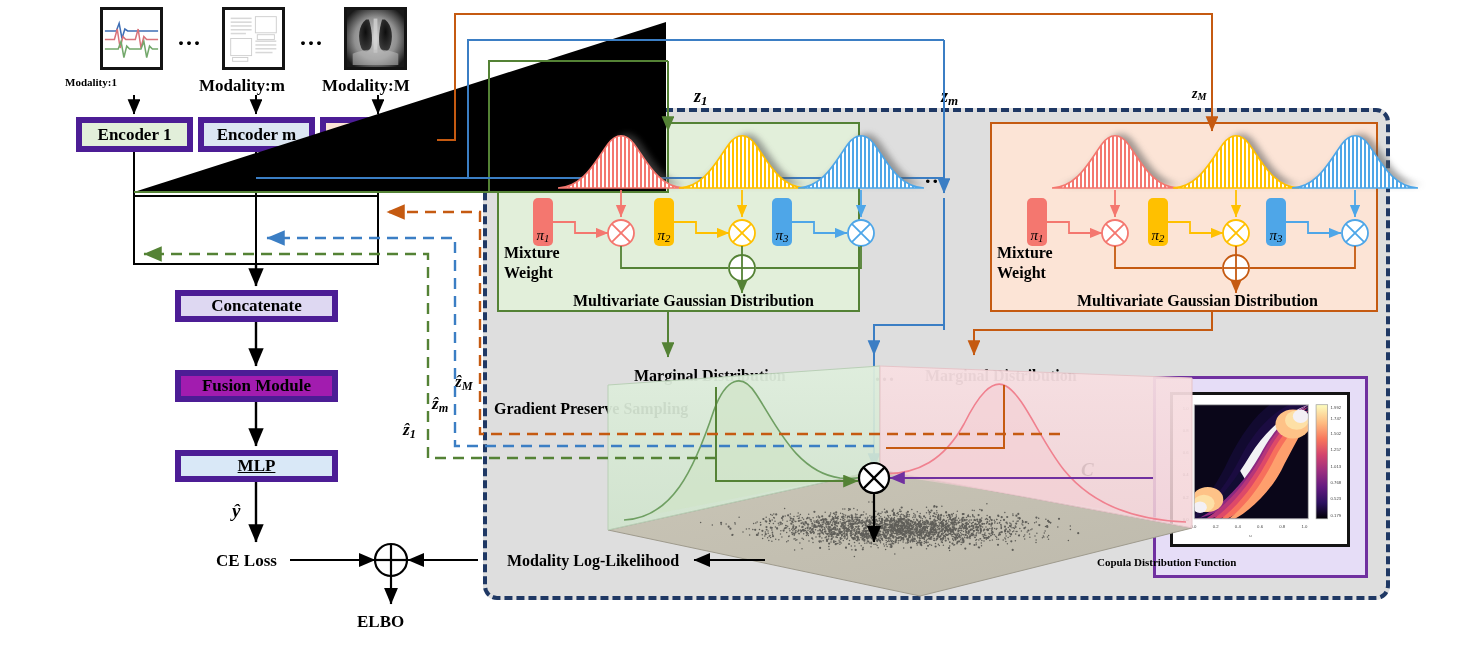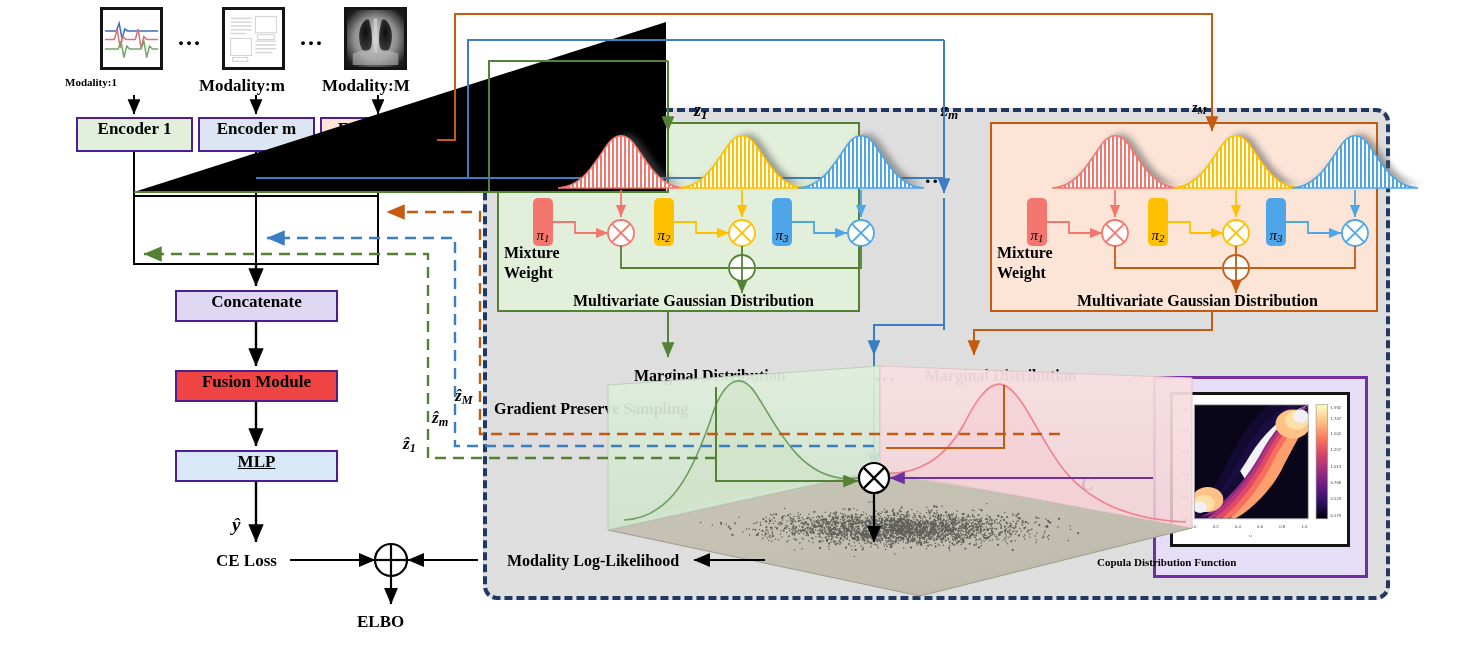--- a/index.html
+++ b/index.html
@@ -1,24 +1,24 @@
 <!DOCTYPE html>
 <html><head>
 <meta charset="utf-8">
 <style>
   html,body{margin:0;padding:0;background:#fff;}
   body{width:1472px;height:663px;font-family:"Liberation Serif",serif;}
   #stage{position:relative;width:1472px;height:663px;overflow:hidden;background:#fff;}
   .abs{position:absolute;}
   svg.layer{position:absolute;left:0;top:0;width:1472px;height:663px;overflow:visible;}
-  .box{position:absolute;box-sizing:border-box;display:flex;align-items:flex-start;justify-content:center;
-       font-weight:bold;color:#000;border:2px solid #4c1d95;}
+  .box{position:absolute;box-sizing:border-box;display:flex;align-items:center;justify-content:center;
+       font-weight:bold;color:#000;border:6px solid #4c1d95;}
   .lbl{position:absolute;font-weight:bold;color:#000;white-space:nowrap;}
   .thumb{position:absolute;box-sizing:border-box;border:3px solid #141414;background:#fff;}
-  .italic{font-style:italic;margin-top:14px;}
+  .italic{font-style:italic;}
   .sub{font-size:.72em;vertical-align:-.22em;font-style:italic;}
   .piebox{position:absolute;box-sizing:border-box;border-radius:5px;display:flex;align-items:flex-end;
           justify-content:center;color:#000;font-size:15px;padding-bottom:2px;}
 </style>
 </head>
 <body>
 
 <div id="stage">
 
   <div class="thumb" style="left:100px;top:7px;width:63px;height:63px;">
@@ -83,21 +83,21 @@
   <div class="box" style="left:198px;top:117px;width:117px;height:35px;background:#dce6f2;font-size:17px;">
       <span>Encoder m</span>
     </div>
   <div class="box" style="left:320px;top:117px;width:117px;height:35px;background:#fce4d6;font-size:17px;">
       <span>Encoder M</span>
     </div>
 
   <div class="box" style="left:175px;top:290px;width:163px;height:32px;background:#ded8f2;font-size:17px;">
       <span>Concatenate</span>
     </div>
-  <div class="box" style="left:175px;top:370px;width:163px;height:32px;background:#ef4444;font-size:17px;">
+  <div class="box" style="left:175px;top:370px;width:163px;height:32px;background:#a21caf;font-size:17px;">
       <span>Fusion Module</span>
     </div>
   <div class="box" style="left:175px;top:450px;width:163px;height:32px;background:#d9e8f7;font-size:17px;text-decoration:underline;">
       <span>MLP</span>
     </div>
 
   <div class="lbl italic" style="left:232px;top:500px;font-size:19px;">ŷ</div>
   <div class="lbl" style="left:216px;top:551px;font-size:17px;">CE Loss</div>
   <div class="lbl" style="left:357px;top:612px;font-size:17px;font-family:Liberation Serif, serif;">ELBO</div>
 

